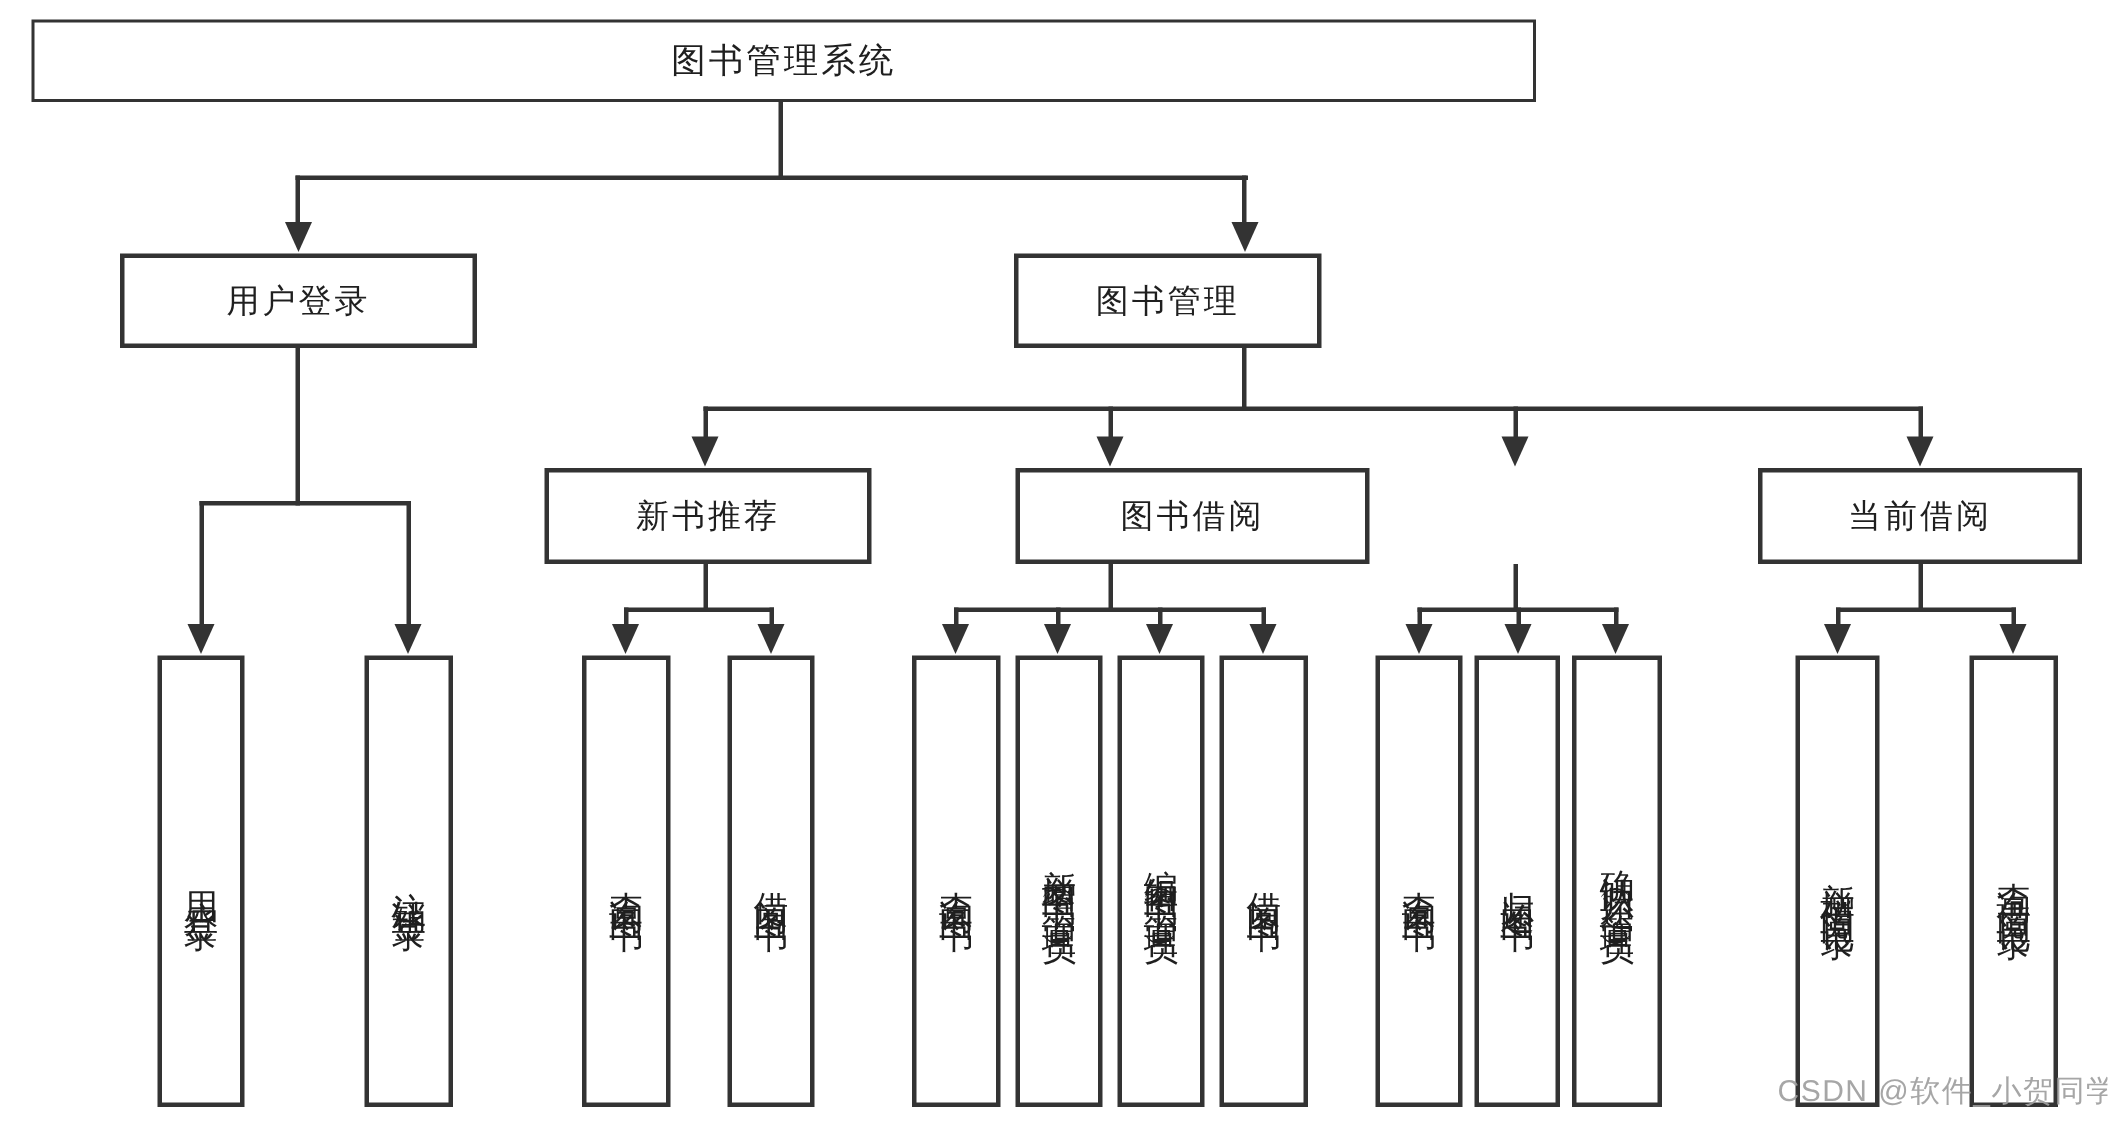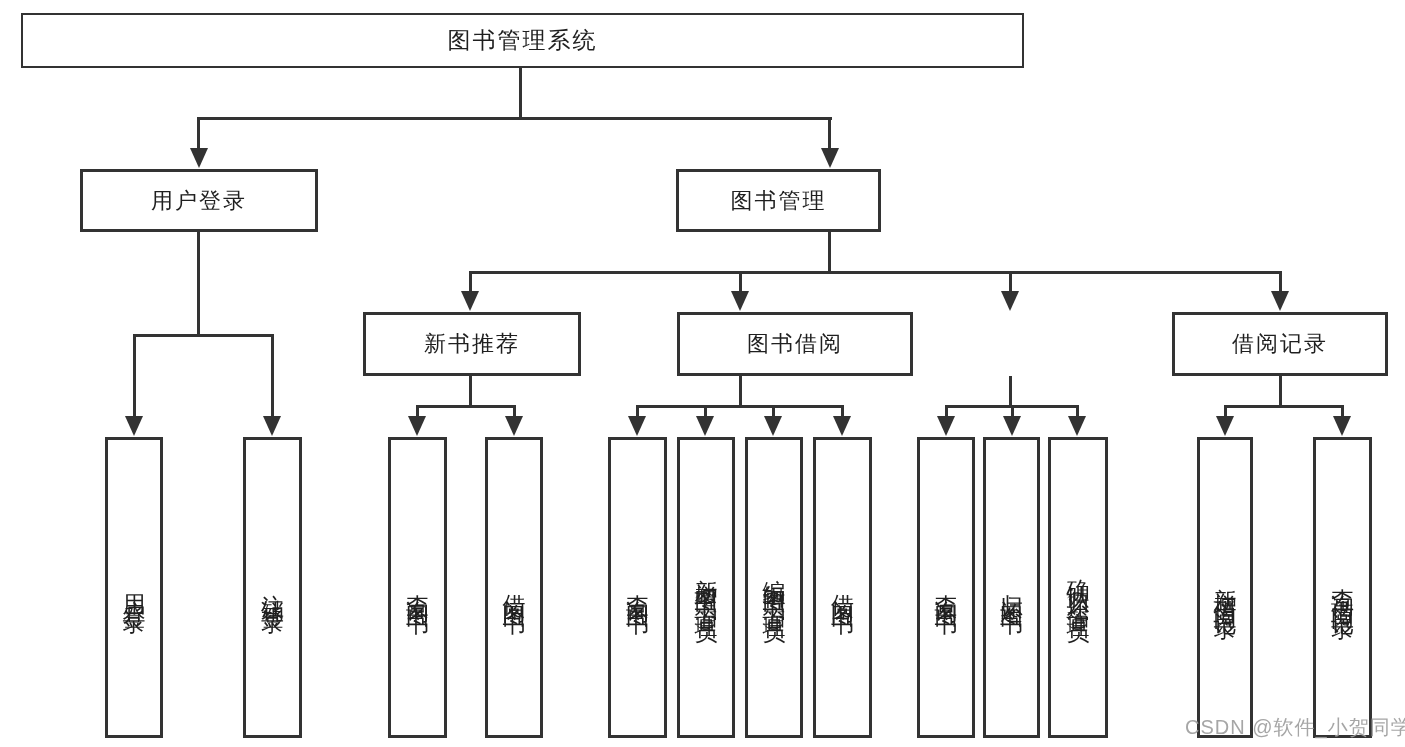--- a/index.html
+++ b/index.html
@@ -109,21 +109,21 @@
   <div class="arrow" style="left:1001px;top:291px;"></div>
   <div class="arrow" style="left:1271px;top:291px;"></div>
 
   <div class="box" style="left:363px;top:312px;width:218px;height:64px;">
     <span class="h-label">新书推荐</span>
   </div>
   <div class="box" style="left:632px;top:312px;width:236px;height:64px;margin-left:45px;">
     <span class="h-label">图书借阅</span>
   </div>
   <div class="box" style="left:1172px;top:312px;width:216px;height:64px;">
-    <span class="h-label">借阅记录</span>
+    <span class="h-label">当前借阅</span>
   </div>
 
   <div class="line" style="left:469px;top:376px;width:3px;height:31px;"></div>
   <div class="line" style="left:416px;top:405px;width:100px;height:3px;"></div>
   <div class="line" style="left:416px;top:405px;width:3px;height:14px;"></div>
   <div class="line" style="left:513px;top:405px;width:3px;height:14px;"></div>
   <div class="arrow" style="left:408px;top:416px;"></div>
   <div class="arrow" style="left:505px;top:416px;"></div>
 
   <div class="line" style="left:739px;top:376px;width:3px;height:31px;"></div>

